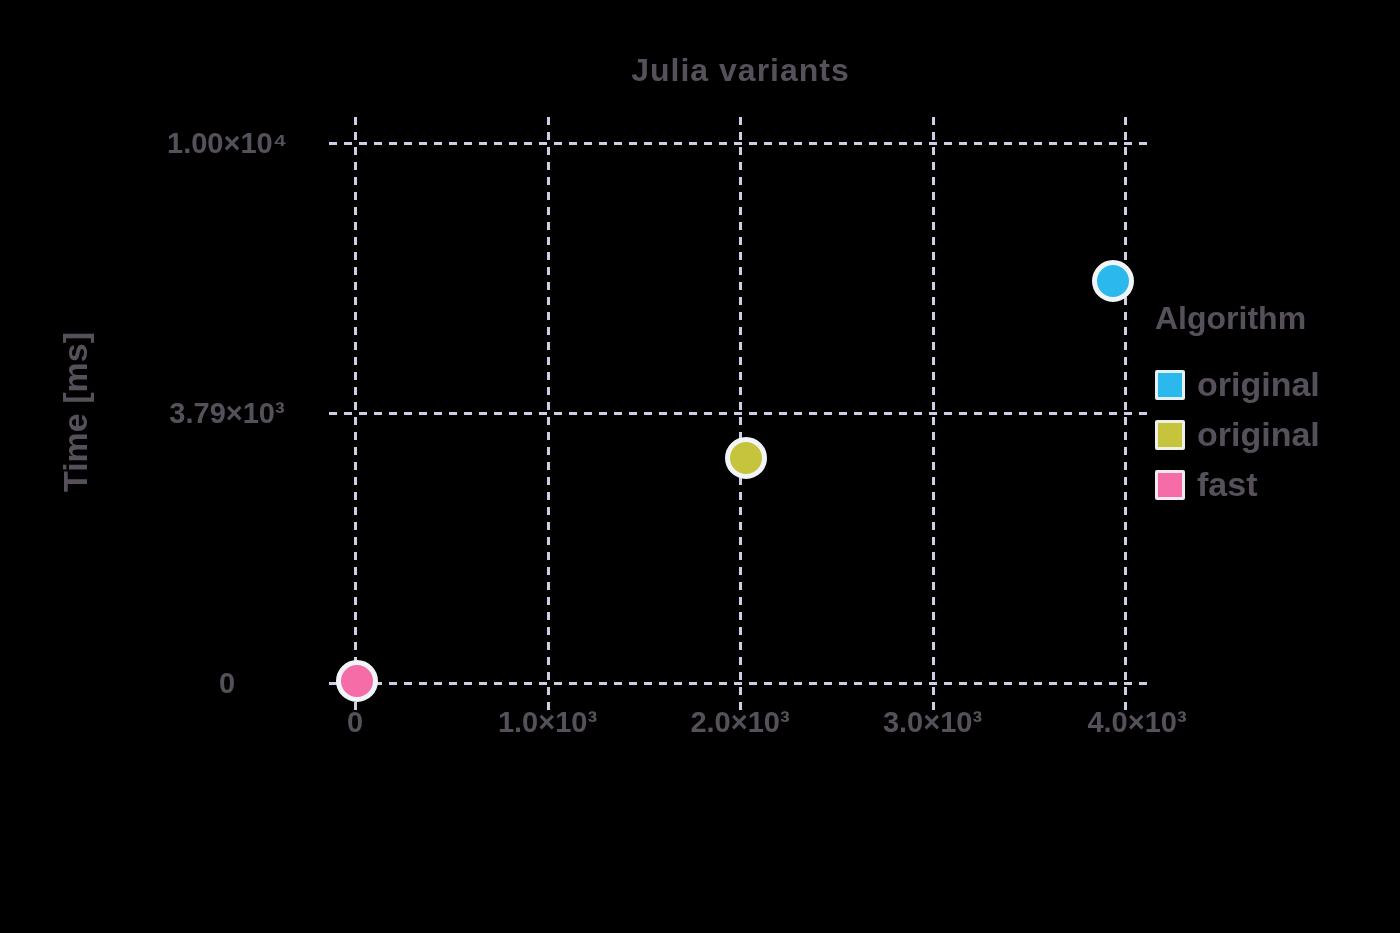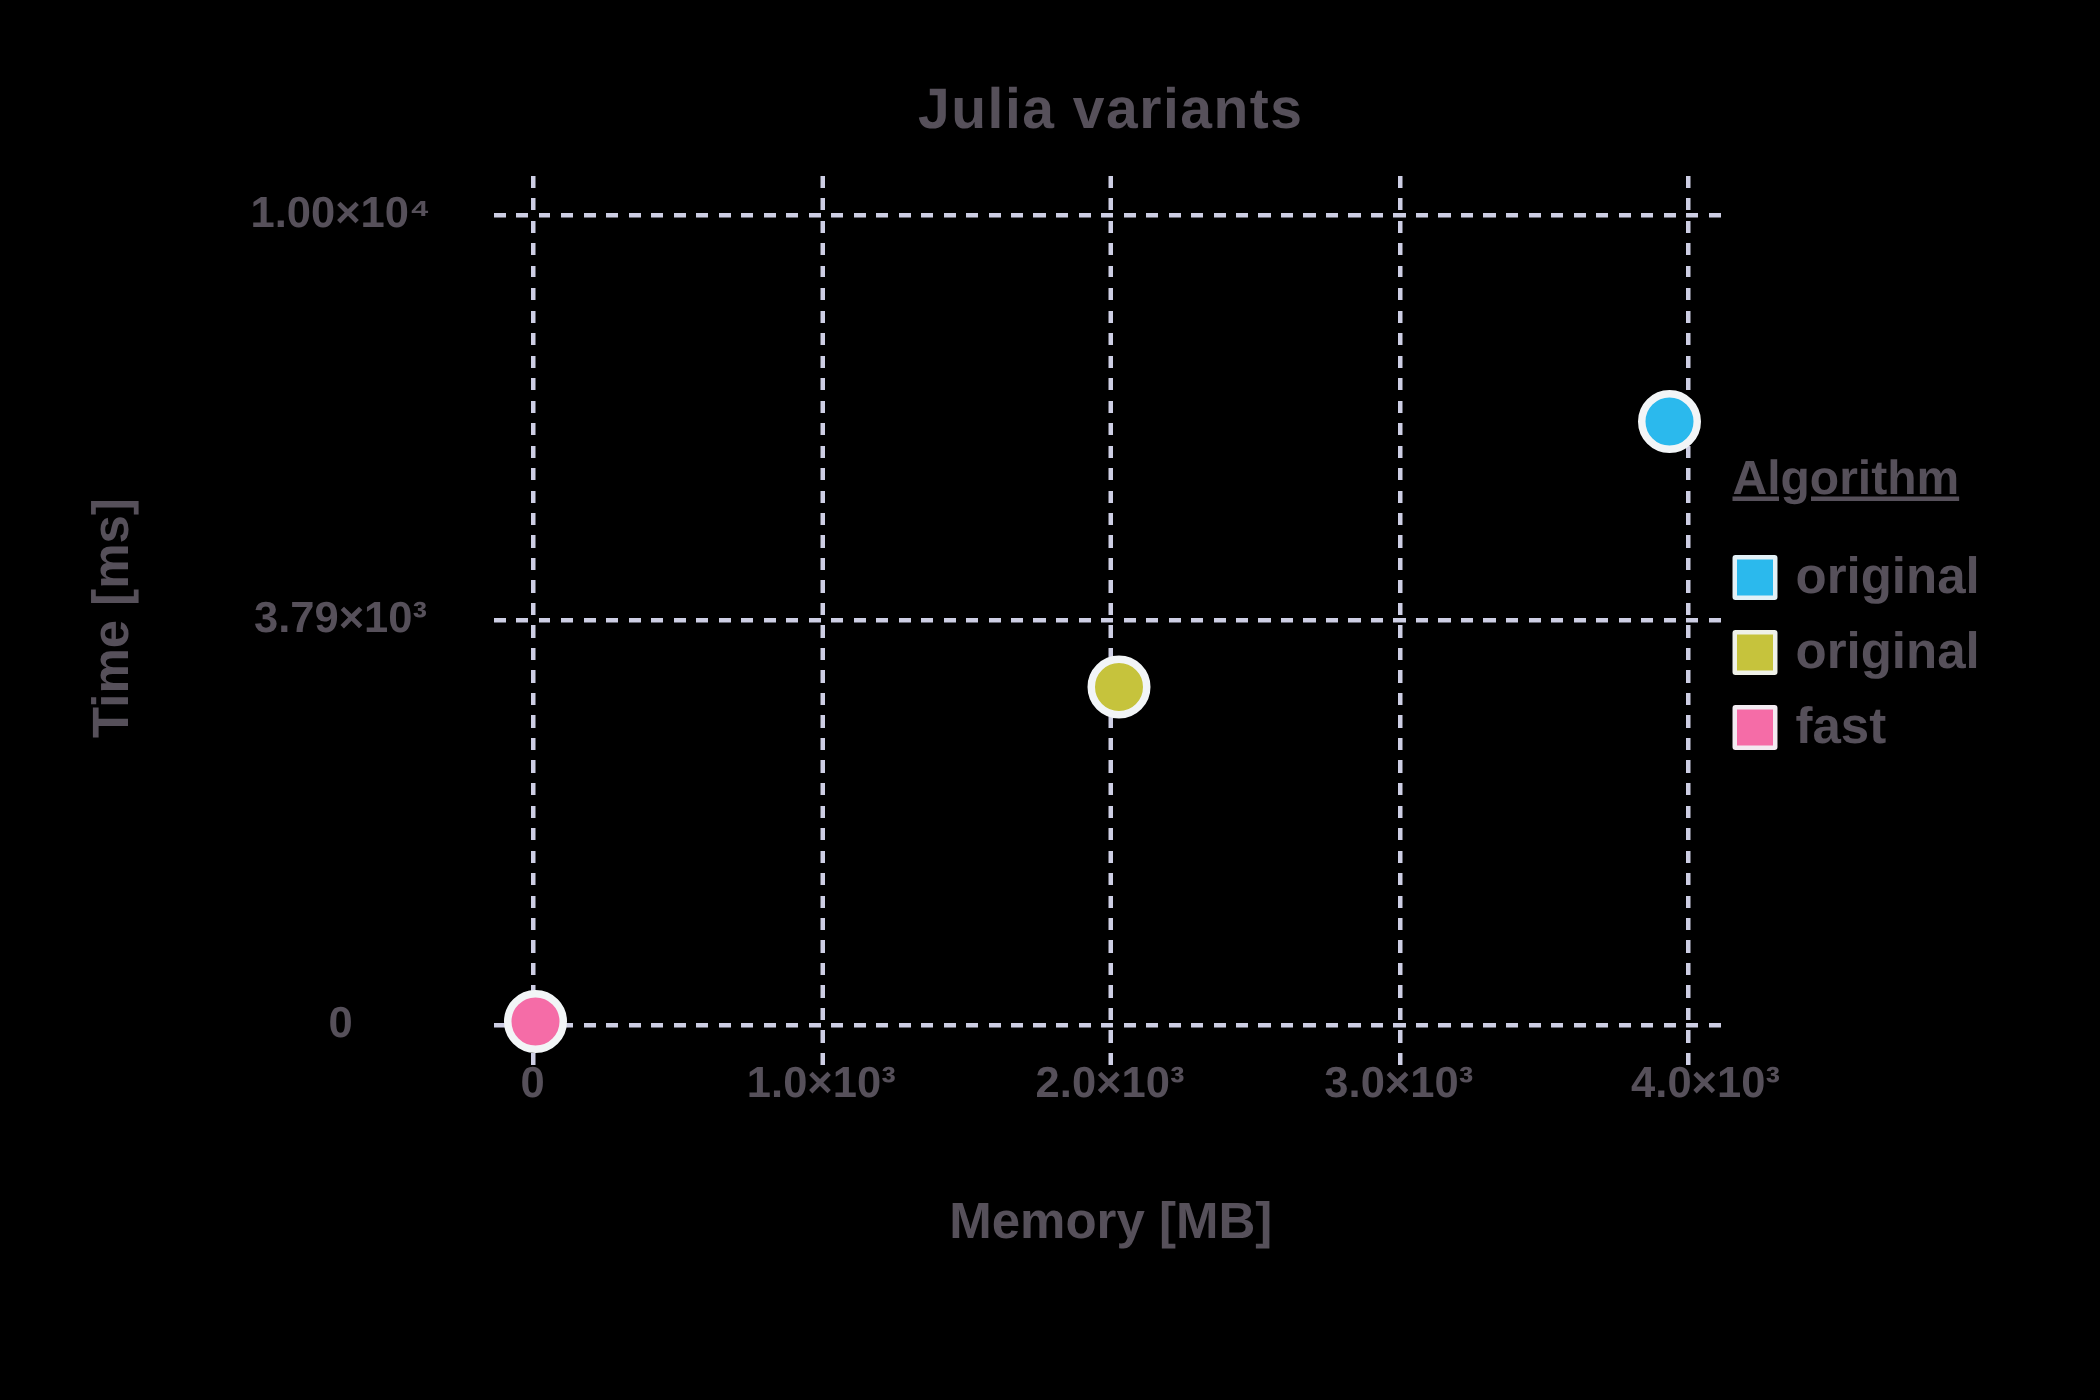--- a/index.html
+++ b/index.html
@@ -2,21 +2,21 @@
 <html><head>
 <meta charset="utf-8">
 <style>
   html,body{margin:0;padding:0;background:#000;}
   #stage{
     position:relative;width:1400px;height:933px;background:#000000;overflow:hidden;
     font-family:"Liberation Sans", sans-serif;font-weight:700;
   }
   .title{
     position:absolute;left:329px;top:52px;width:823px;text-align:center;
-    font-size:38px;letter-spacing:1px;color:#56505a;
+    font-size:32px;letter-spacing:1px;color:#56505a;
   }
   .axis-label{position:absolute;color:#56505a;font-size:34px;}
   .xlabel{left:329px;top:795px;width:823px;text-align:center;}
   .ylabel{left:75px;top:412px;transform:translate(-50%,-50%) rotate(-90deg);transform-origin:center;white-space:nowrap;}
   .plot{position:absolute;left:329px;top:117px;width:823px;height:593px;}
   .gridline-v{
     position:absolute;top:0;bottom:0;width:3px;margin-left:-1px;
     background:repeating-linear-gradient(to bottom,#d8d9f0 0px,#d8d9f0 8px,transparent 8px,transparent 15px);
     opacity:.95;
   }
@@ -26,36 +26,35 @@
     opacity:.95;
   }
   .tick{position:absolute;color:#56505a;font-size:29px;white-space:nowrap;}
   .ytick{width:180px;text-align:center;transform:translateY(-50%);}
   .xtick{transform:translateX(-50%);}
   .marker{
     position:absolute;width:32px;height:32px;border-radius:50%;
     border:5px solid #f2f5f7;transform:translate(-50%,-50%);box-sizing:content-box;
   }
   .legend{position:absolute;left:1155px;top:300px;}
-  .legend-title{font-size:32px;color:#56505a;margin-bottom:28px;text-decoration:underline;}
+  .legend-title{font-size:32px;color:#56505a;margin-bottom:28px;}
   .legend-item{display:flex;align-items:center;margin-bottom:11px;}
   .legend-swatch{
     width:24px;height:24px;border:3px solid rgba(242,245,247,.92);
     border-radius:2px;margin-right:12px;box-sizing:content-box;
   }
   .legend-label{font-size:34px;color:#56505a;}
 </style>
 </head>
 <body>
 
 <div id="stage">
   <div class="title">Julia variants</div>
 
   <div class="axis-label ylabel">Time [ms]</div>
-  <div class="axis-label xlabel">Memory [MB]</div>
 
   <div class="plot" id="plot">
       <div class="gridline-v" style="left: 26px;"></div>
       <div class="gridline-v" style="left: 218.5px;"></div>
       <div class="gridline-v" style="left: 411px;"></div>
       <div class="gridline-v" style="left: 603.5px;"></div>
       <div class="gridline-v" style="left: 796px;"></div>
       <div class="gridline-h" style="top: 566px;"></div>
       <div class="gridline-h" style="top: 296px;"></div>
       <div class="gridline-h" style="top: 26px;"></div>

